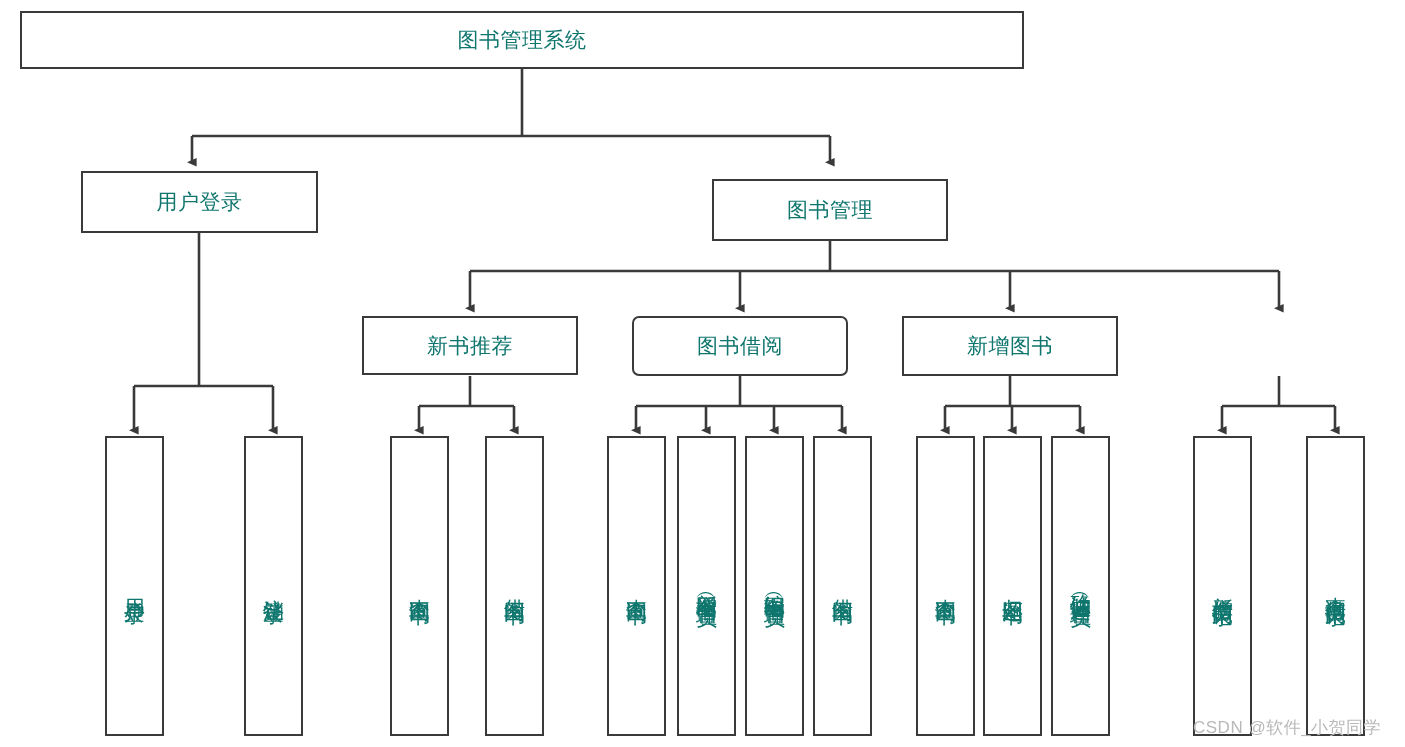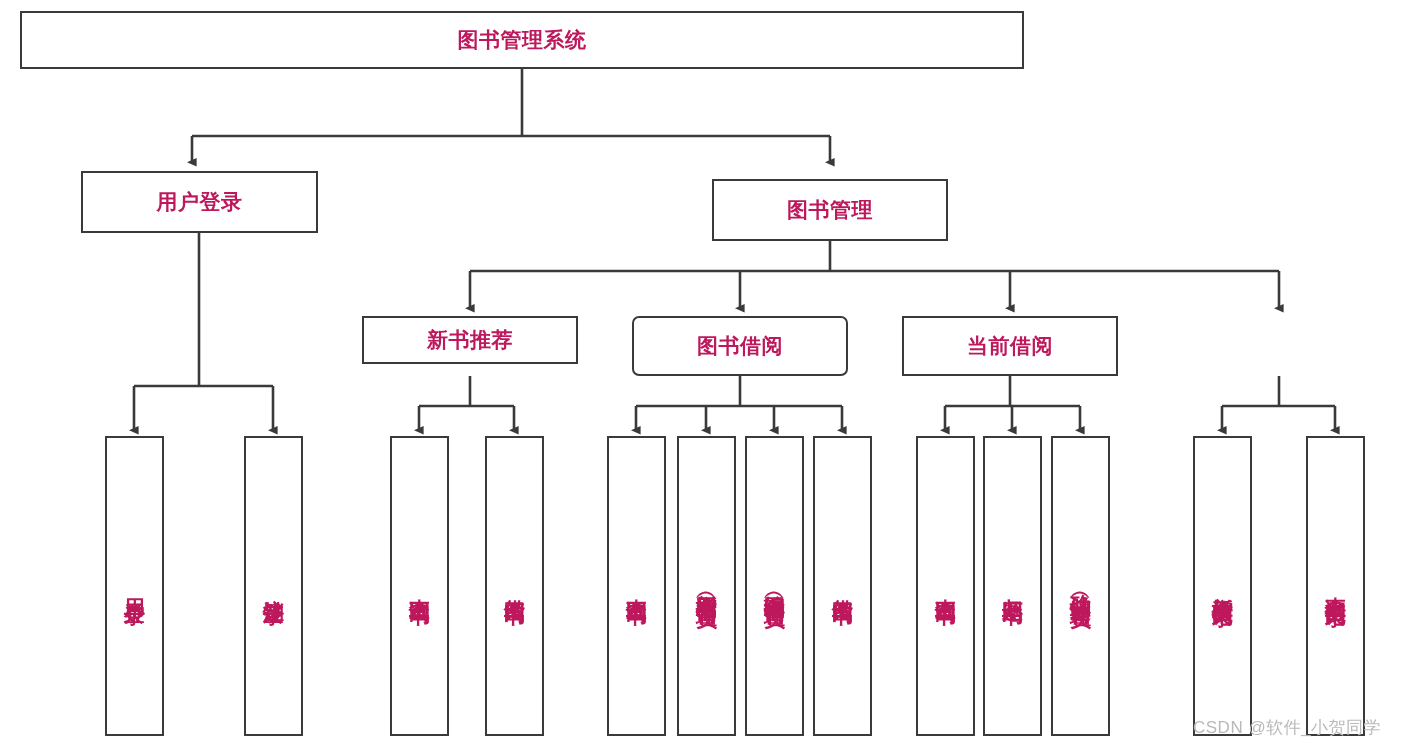--- a/index.html
+++ b/index.html
@@ -26,22 +26,21 @@
     pointer-events: none;
   }
   .node {
     position: absolute;
     box-sizing: border-box;
     background: #ffffff;
     border: 2.5px solid #3a3a3a;
     display: flex;
     align-items: center;
     justify-content: center;
-    color: #be185d;
-    font-weight: bold;
+    color: #0f766e;
   }
   .node.horiz {
     font-size: 21px;
     letter-spacing: 0.5px;
   }
   .node.vert {
     font-size: 21px;
     letter-spacing: 1px;
   }
   .node.vert .label {
@@ -122,28 +121,28 @@
     <span class="label">图书管理系统</span>
   </div>
 
   <div class="node horiz" style="left:81px; top:171px; width:237px; height:62px;">
     <span class="label">用户登录</span>
   </div>
   <div class="node horiz" style="left:712px; top:179px; width:236px; height:62px;">
     <span class="label">图书管理</span>
   </div>
 
-  <div class="node horiz" style="left:362px; top:316px; width:216px; height:48px;">
+  <div class="node horiz" style="left:362px; top:316px; width:216px; height:59px;">
     <span class="label">新书推荐</span>
   </div>
   <div class="node horiz" style="left:632px; top:316px; width:216px; height:60px;border-radius:7px;">
     <span class="label">图书借阅</span>
   </div>
   <div class="node horiz" style="left:902px; top:316px; width:216px; height:60px;">
-    <span class="label">当前借阅</span>
+    <span class="label">新增图书</span>
   </div>
 
   <div class="node vert" style="left:105px; top:436px; width:59px; height:300px;">
     <span class="label">用户登录</span>
   </div>
   <div class="node vert" style="left:244px; top:436px; width:59px; height:300px;">
     <span class="label">注销登录</span>
   </div>
 
   <div class="node vert" style="left:390px; top:436px; width:59px; height:300px;">

